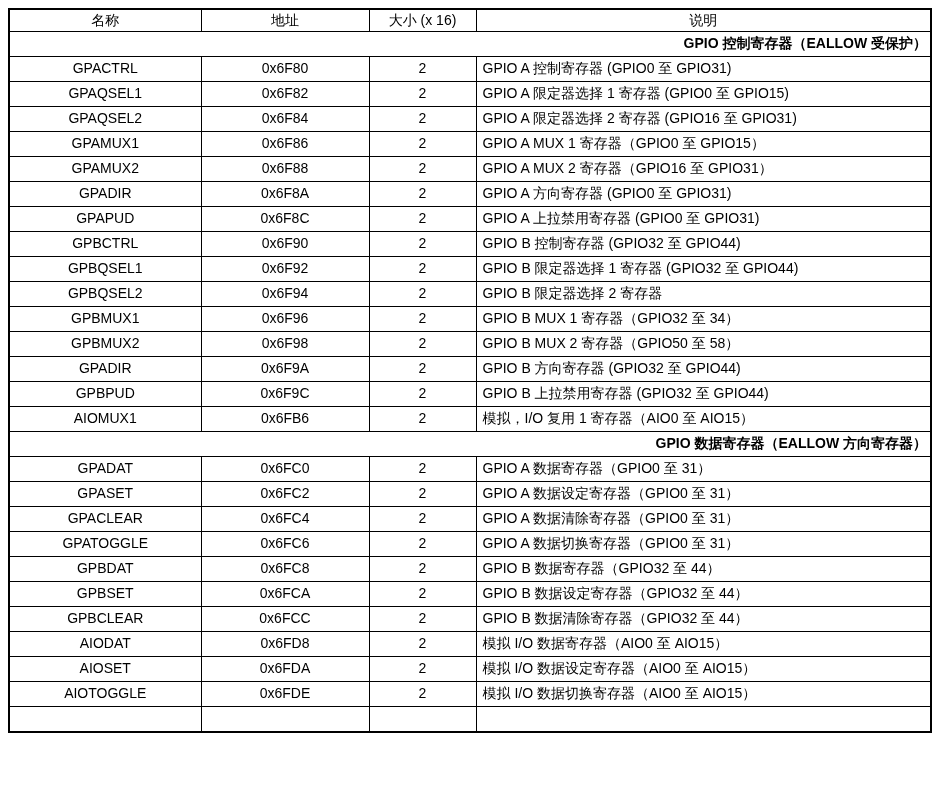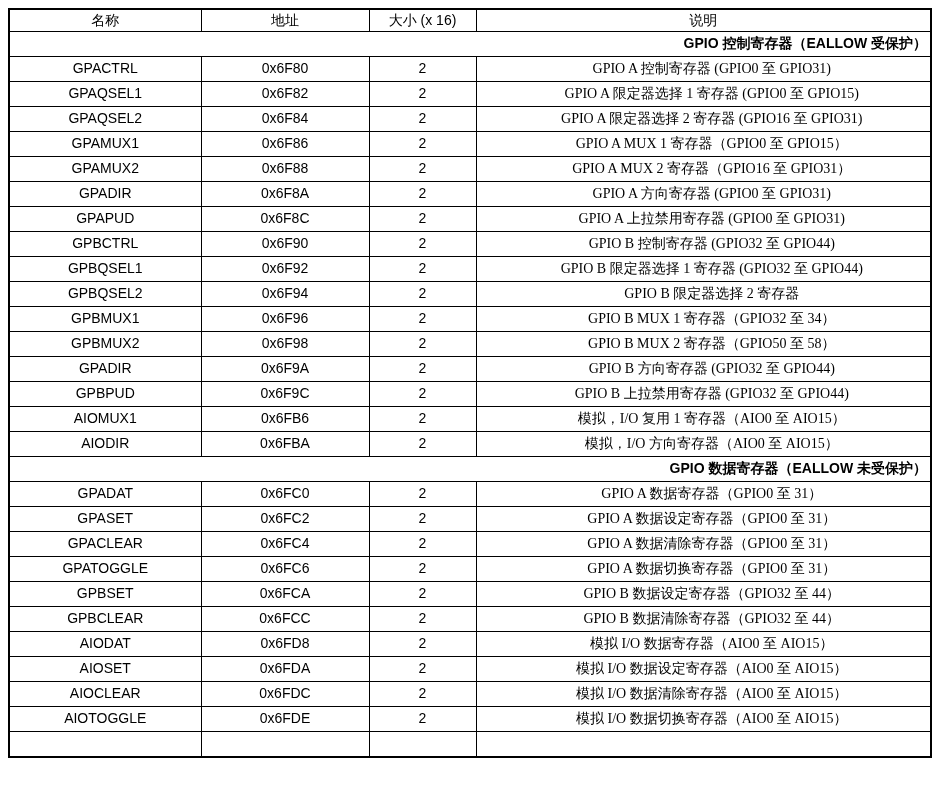--- a/index.html
+++ b/index.html
@@ -38,23 +38,22 @@
     font-weight: normal;
     text-align: center;
   }
   .reg-table tbody td {
     height: 24px;
   }
   .reg-table td.center {
     text-align: center;
   }
   .reg-table td.desc {
-    text-align: center;
-    padding-left: 20px;
-    font-family: Liberation Serif, serif;
+    text-align: left;
+    padding-left: 6px;
   }
   .reg-table tr.section-row td {
     text-align: right;
     font-weight: bold;
   }
 </style>
 </head>
 <body>
 
 <table class="reg-table">
@@ -159,28 +158,22 @@
         <td class="center">0x6F9C</td>
         <td class="center">2</td>
         <td class="desc">GPIO B 上拉禁用寄存器 (GPIO32 至 GPIO44)</td>
       </tr>
       <tr>
         <td class="center">AIOMUX1</td>
         <td class="center">0x6FB6</td>
         <td class="center">2</td>
         <td class="desc">模拟，I/O 复用 1 寄存器（AIO0 至 AIO15）</td>
       </tr>
-      <tr>
-        <td class="center">AIODIR</td>
-        <td class="center">0x6FBA</td>
-        <td class="center">2</td>
-        <td class="desc">模拟，I/O 方向寄存器（AIO0 至 AIO15）</td>
-      </tr>
       <tr class="section-row">
-        <td colspan="4">GPIO 数据寄存器（EALLOW 未受保护）</td>
+        <td colspan="4">GPIO 数据寄存器（EALLOW 方向寄存器）</td>
       </tr>
       <tr>
         <td class="center">GPADAT</td>
         <td class="center">0x6FC0</td>
         <td class="center">2</td>
         <td class="desc">GPIO A 数据寄存器（GPIO0 至 31）</td>
       </tr>
       <tr>
         <td class="center">GPASET</td>
         <td class="center">0x6FC2</td>
@@ -193,20 +186,26 @@
         <td class="center">2</td>
         <td class="desc">GPIO A 数据清除寄存器（GPIO0 至 31）</td>
       </tr>
       <tr>
         <td class="center">GPATOGGLE</td>
         <td class="center">0x6FC6</td>
         <td class="center">2</td>
         <td class="desc">GPIO A 数据切换寄存器（GPIO0 至 31）</td>
       </tr>
       <tr>
+        <td class="center">GPBDAT</td>
+        <td class="center">0x6FC8</td>
+        <td class="center">2</td>
+        <td class="desc">GPIO B 数据寄存器（GPIO32 至 44）</td>
+      </tr>
+      <tr>
         <td class="center">GPBSET</td>
         <td class="center">0x6FCA</td>
         <td class="center">2</td>
         <td class="desc">GPIO B 数据设定寄存器（GPIO32 至 44）</td>
       </tr>
       <tr>
         <td class="center">GPBCLEAR</td>
         <td class="center">0x6FCC</td>
         <td class="center">2</td>
         <td class="desc">GPIO B 数据清除寄存器（GPIO32 至 44）</td>
@@ -215,26 +214,20 @@
         <td class="center">AIODAT</td>
         <td class="center">0x6FD8</td>
         <td class="center">2</td>
         <td class="desc">模拟 I/O 数据寄存器（AIO0 至 AIO15）</td>
       </tr>
       <tr>
         <td class="center">AIOSET</td>
         <td class="center">0x6FDA</td>
         <td class="center">2</td>
         <td class="desc">模拟 I/O 数据设定寄存器（AIO0 至 AIO15）</td>
-      </tr>
-      <tr>
-        <td class="center">AIOCLEAR</td>
-        <td class="center">0x6FDC</td>
-        <td class="center">2</td>
-        <td class="desc">模拟 I/O 数据清除寄存器（AIO0 至 AIO15）</td>
       </tr>
       <tr>
         <td class="center">AIOTOGGLE</td>
         <td class="center">0x6FDE</td>
         <td class="center">2</td>
         <td class="desc">模拟 I/O 数据切换寄存器（AIO0 至 AIO15）</td>
       </tr>
       <tr>
         <td>&nbsp;</td>
         <td>&nbsp;</td>

